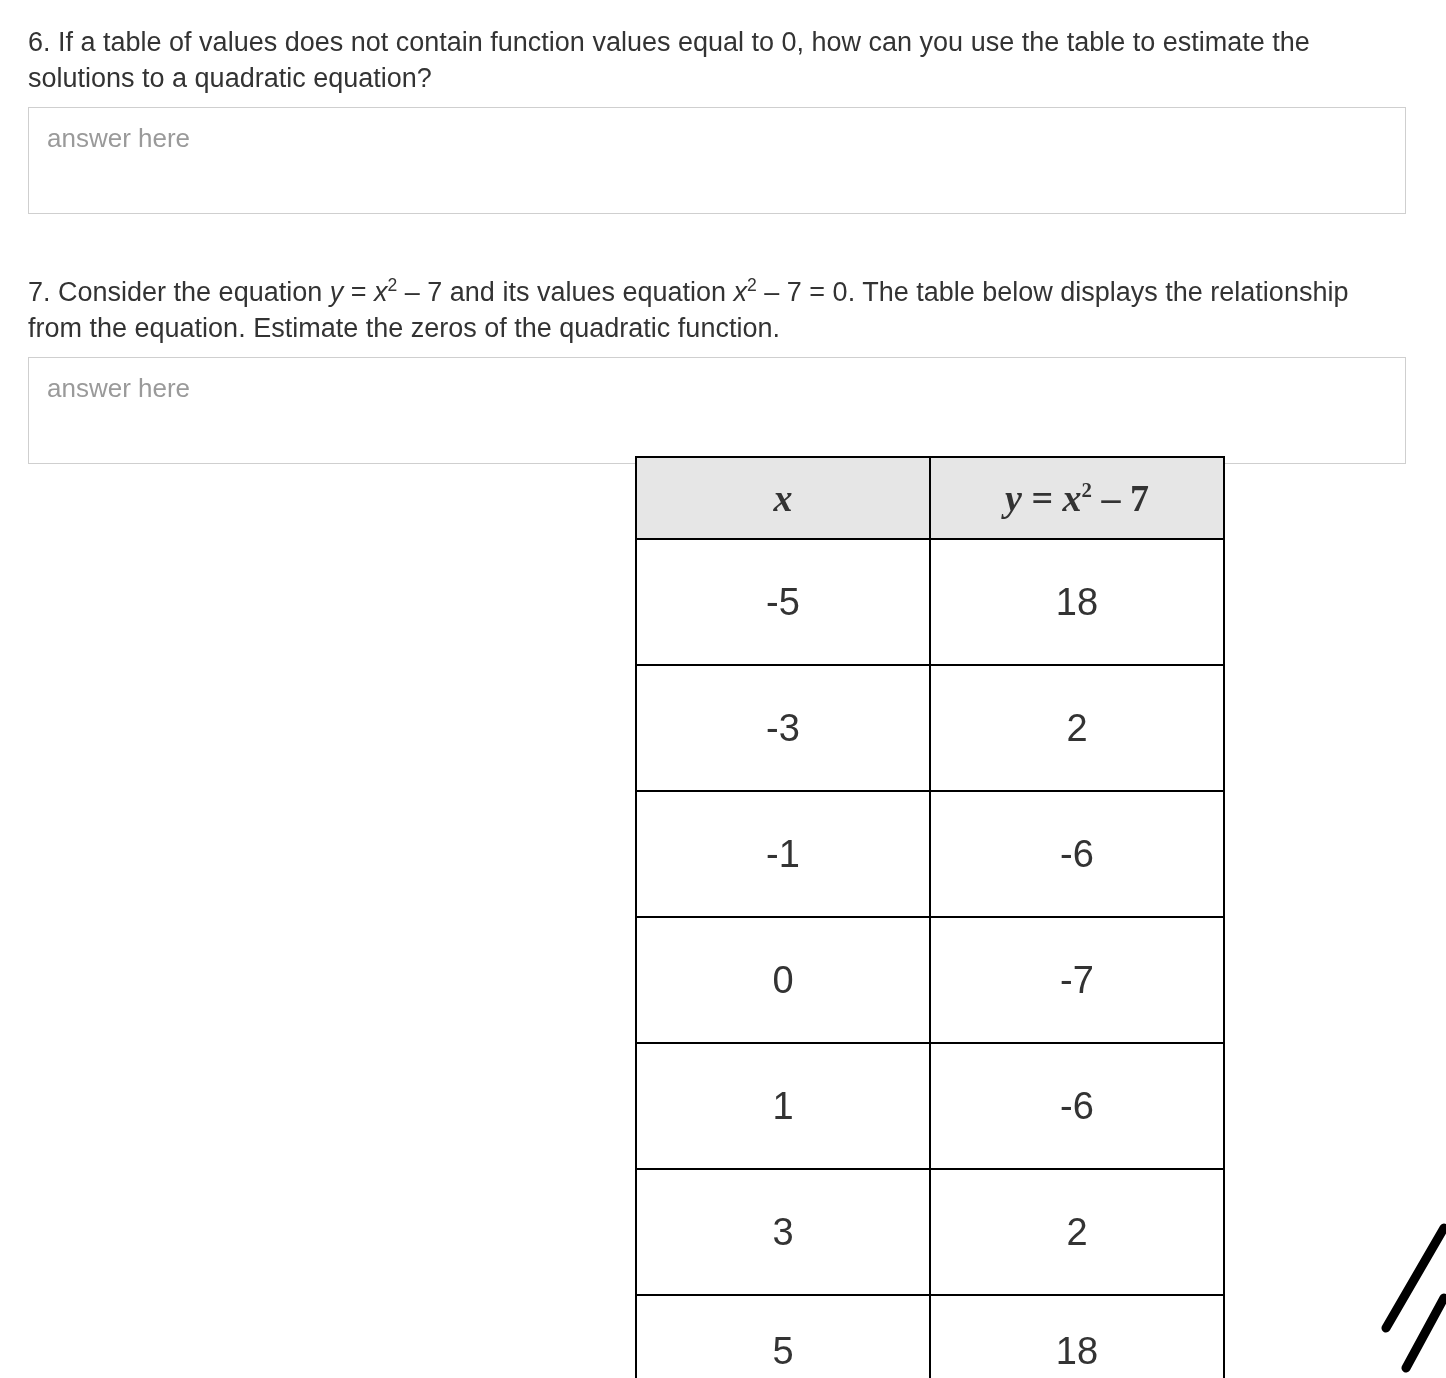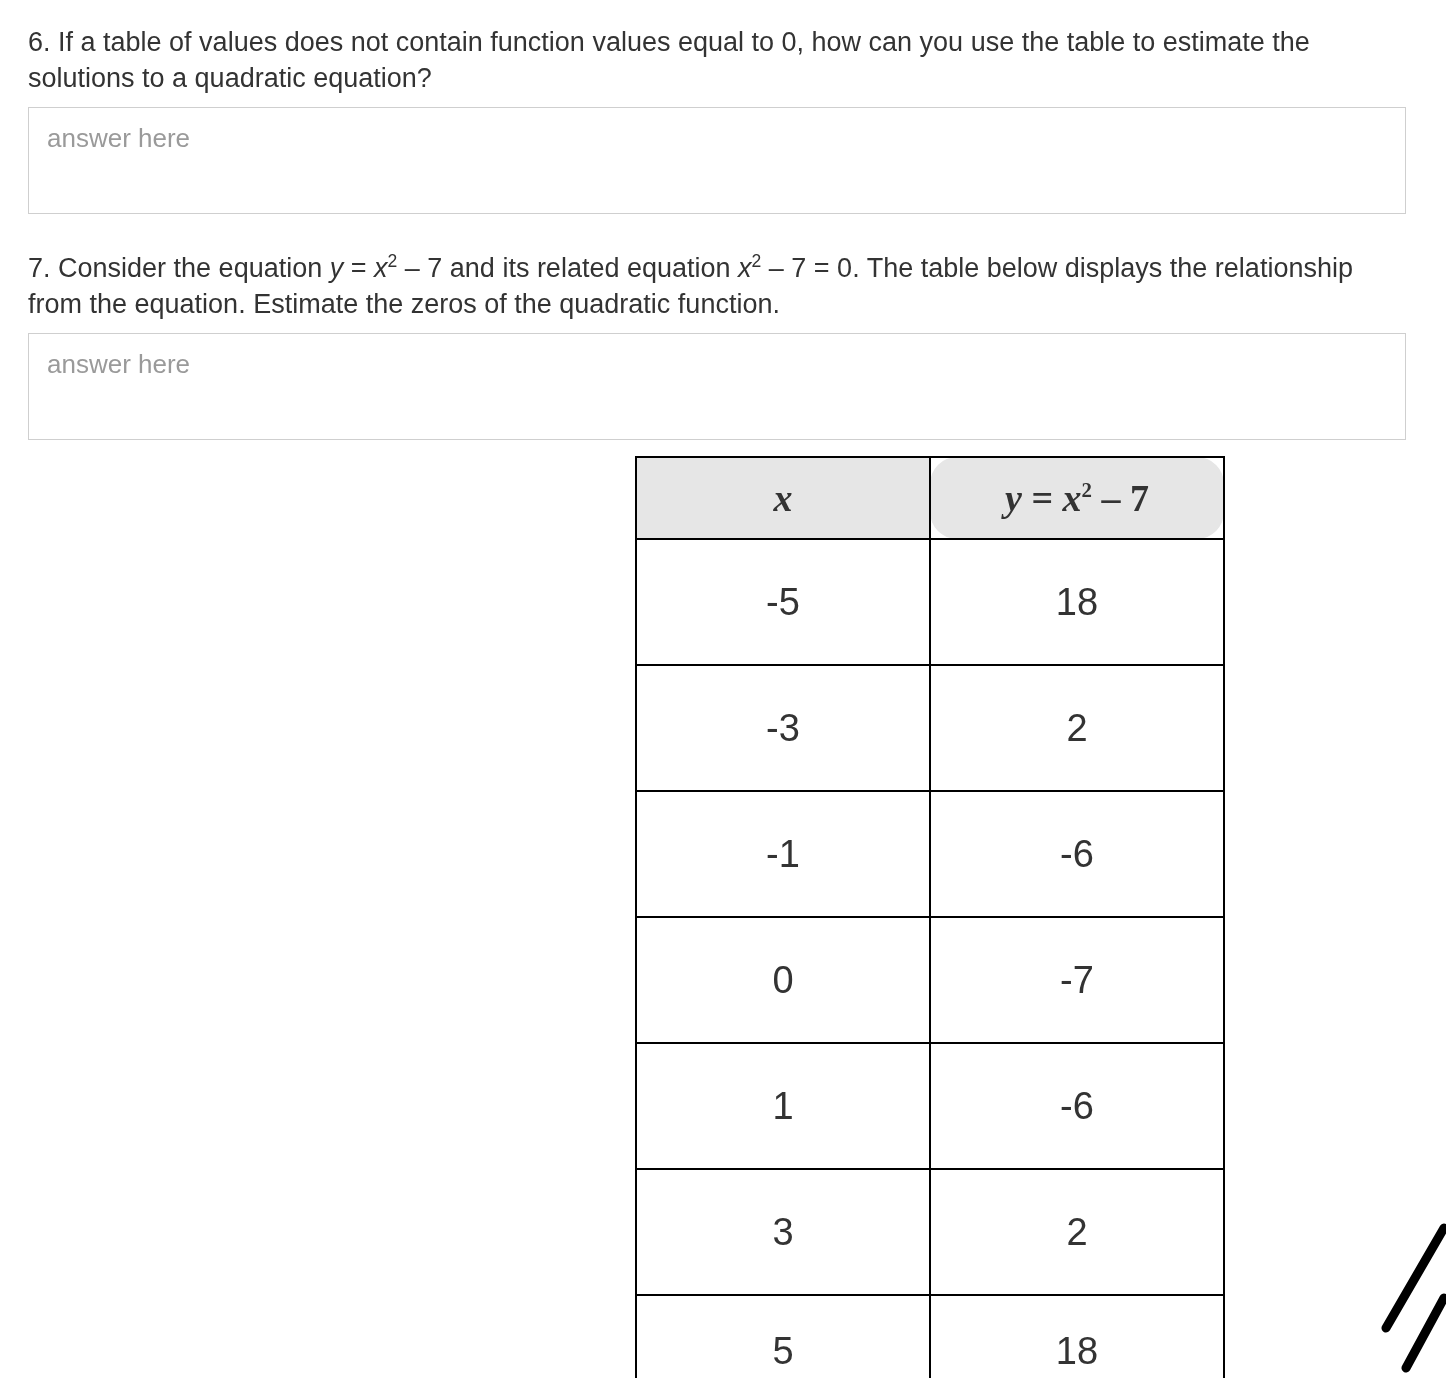--- a/index.html
+++ b/index.html
@@ -10,21 +10,21 @@
   }
   .page {
     width: 1446px;
     height: 1378px;
     position: relative;
     box-sizing: border-box;
     padding: 24px 40px 0 28px;
     color: #333;
   }
   .question-block {
-    margin-bottom: 36px;
+    margin-bottom: 60px;
   }
   .question-text {
     font-size: 27px;
     line-height: 1.35;
     color: #333;
     margin-bottom: 10px;
   }
   .question-text .ital { font-style: italic; }
   .question-text sup { font-size: 0.65em; line-height: 0; vertical-align: super; }
   .answer-box {
@@ -64,21 +64,21 @@
     text-align: center;
     vertical-align: middle;
   }
   table.values th {
     background: #e6e6e6;
     font-weight: bold;
     font-style: italic;
     height: 78px;
     width: 290px;
   }
-  table.values th.colY { width: 290px; border-radius: 27px; }
+  table.values th.colY { width: 290px; }
   table.values td {
     height: 122px;
     width: 290px;
     font-weight: normal;
     font-style: normal;
     font-family: Arial, Helvetica, sans-serif;
   }
   table.values tbody tr:last-child td {
     border-bottom: none;
     height: 100px;
@@ -106,21 +106,21 @@
     <div class="question-text">
       <span>6.</span><span> If a table of values does not contain function values equal to 0, how can you use the table to estimate the solutions to a quadratic equation?</span>
     </div>
     <div class="answer-box">
       <input type="text" placeholder="answer here" style="">
     </div>
   </div>
 
   <div class="question-block">
     <div class="question-text">
-      <span>7.</span><span> Consider the equation </span><span class="ital">y</span><span> = </span><span class="ital">x</span><sup>2</sup><span> – 7</span><span> and its related equation </span><span class="ital">x</span><sup>2</sup><span> – 7 = 0</span><span>. The table below displays the relationship from the equation. Estimate the zeros of the quadratic function.</span>
+      <span>7.</span><span> Consider the equation </span><span class="ital">y</span><span> = </span><span class="ital">x</span><sup>2</sup><span> – 7</span><span> and its values equation </span><span class="ital">x</span><sup>2</sup><span> – 7 = 0</span><span>. The table below displays the relationship from the equation. Estimate the zeros of the quadratic function.</span>
     </div>
     <div class="answer-box">
       <input type="text" placeholder="answer here" style="">
     </div>
   </div>
 
   <div class="table-wrap">
     <table class="values">
       <thead>
         <tr>

